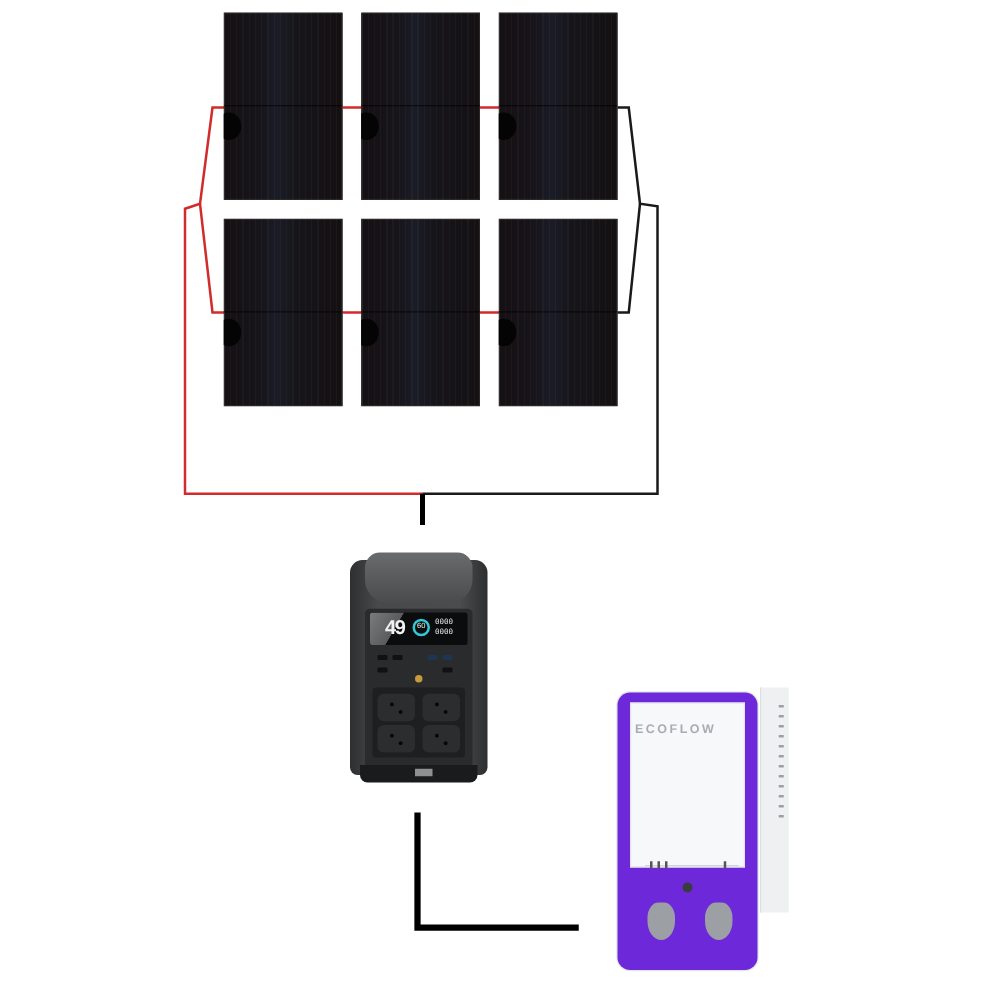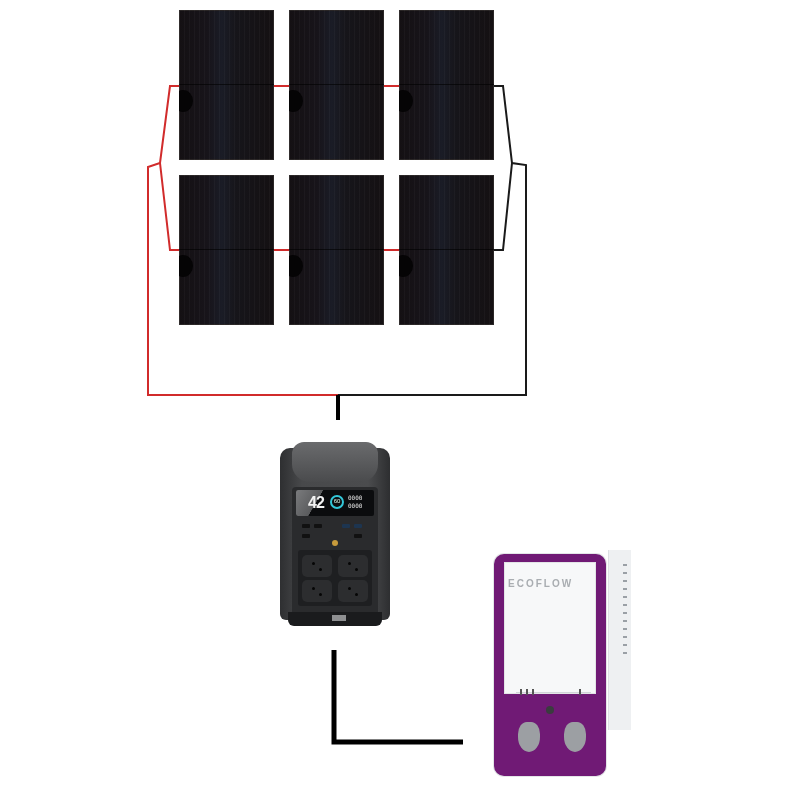--- a/index.html
+++ b/index.html
@@ -75,21 +75,21 @@
   .st-outlet::before { left: 10px; top: 7px; }
   .st-outlet::after { left: 17px; top: 13px; }
   .st-base {
     position: absolute; left: 8px; top: 170px; width: 94px; height: 14px; background: #1a1b1d; border-radius: 0 0 6px 6px;
   }
   .st-handle { position: absolute; left: 44px; top: 3px; width: 14px; height: 6px; background: #8e8f91; }
   .panelbox {
     position: absolute; left: 494px; top: 550px; width: 140px; height: 228px;
   }
   .pb-body {
-    position: absolute; left: 0; top: 4px; width: 112px; height: 222px; background: #701a75;
+    position: absolute; left: 0; top: 4px; width: 112px; height: 222px; background: #6d28d9;
     border-radius: 10px; box-shadow: 0 0 0 1px #e4e6e8;
   }
   .pb-cover {
     position: absolute; left: 10px; top: 8px; width: 90px; height: 130px; background: #f7f8f9; border: 1px solid #e3e5e7;
   }
   .pb-logo {
     position: absolute; left: 14px; top: 24px; font-size: 10px; letter-spacing: 2px; color: #a9adb1; font-weight: bold;
   }
   .pb-side {
     position: absolute; left: 114px; top: 0; width: 22px; height: 180px; background: #eef0f2; border-left: 1px solid #dde0e3;
@@ -146,21 +146,21 @@
   <div class="panel" style="left:399px;top:175px;">
       <div class="jbox"></div>
     </div>
 
   <div class="station">
     <div class="st-body"></div>
     <div class="st-top"></div>
     <div class="st-front"></div>
     <div class="st-screen">
       <div class="glare"></div>
-      <div class="st-soc">42</div>
+      <div class="st-soc">49</div>
       <div class="st-ring">
           <span>60</span>
         </div>
       <div class="st-readout">
         <div>0000</div>
         <div>0000</div>
       </div>
     </div>
     <div class="st-ports">
       <div class="st-port" style="left:4px;top:2px;"></div>

